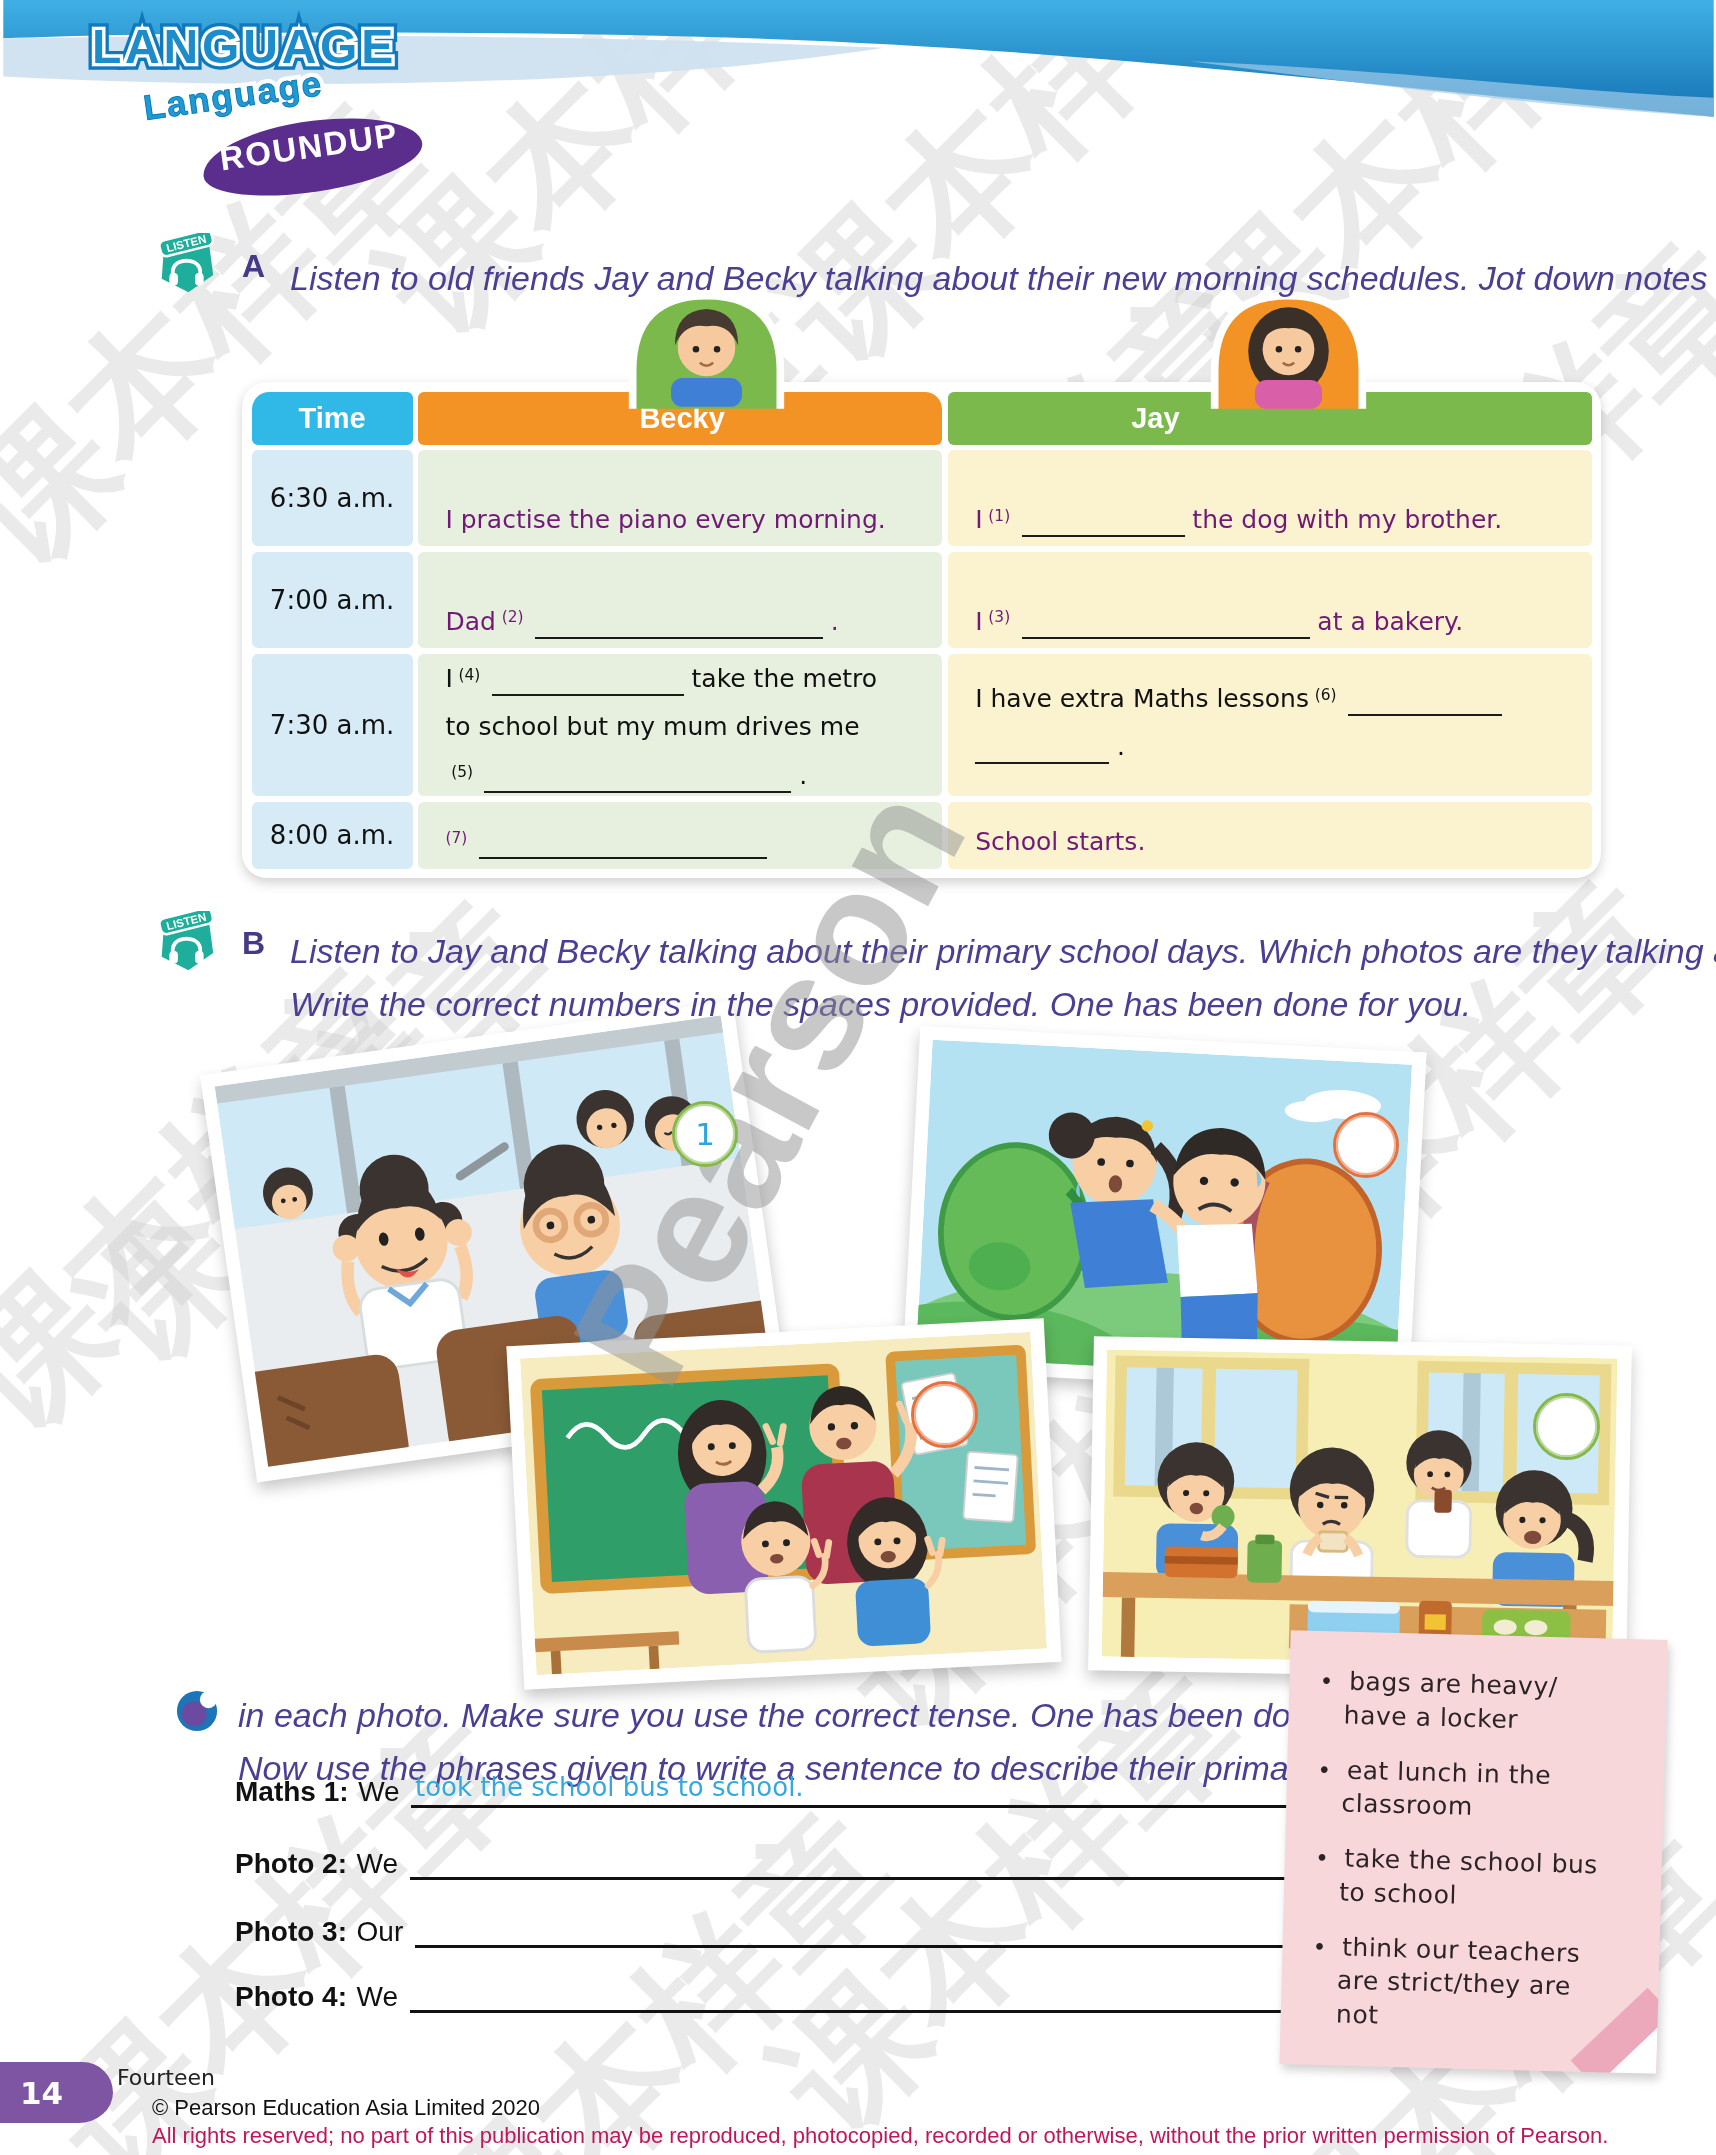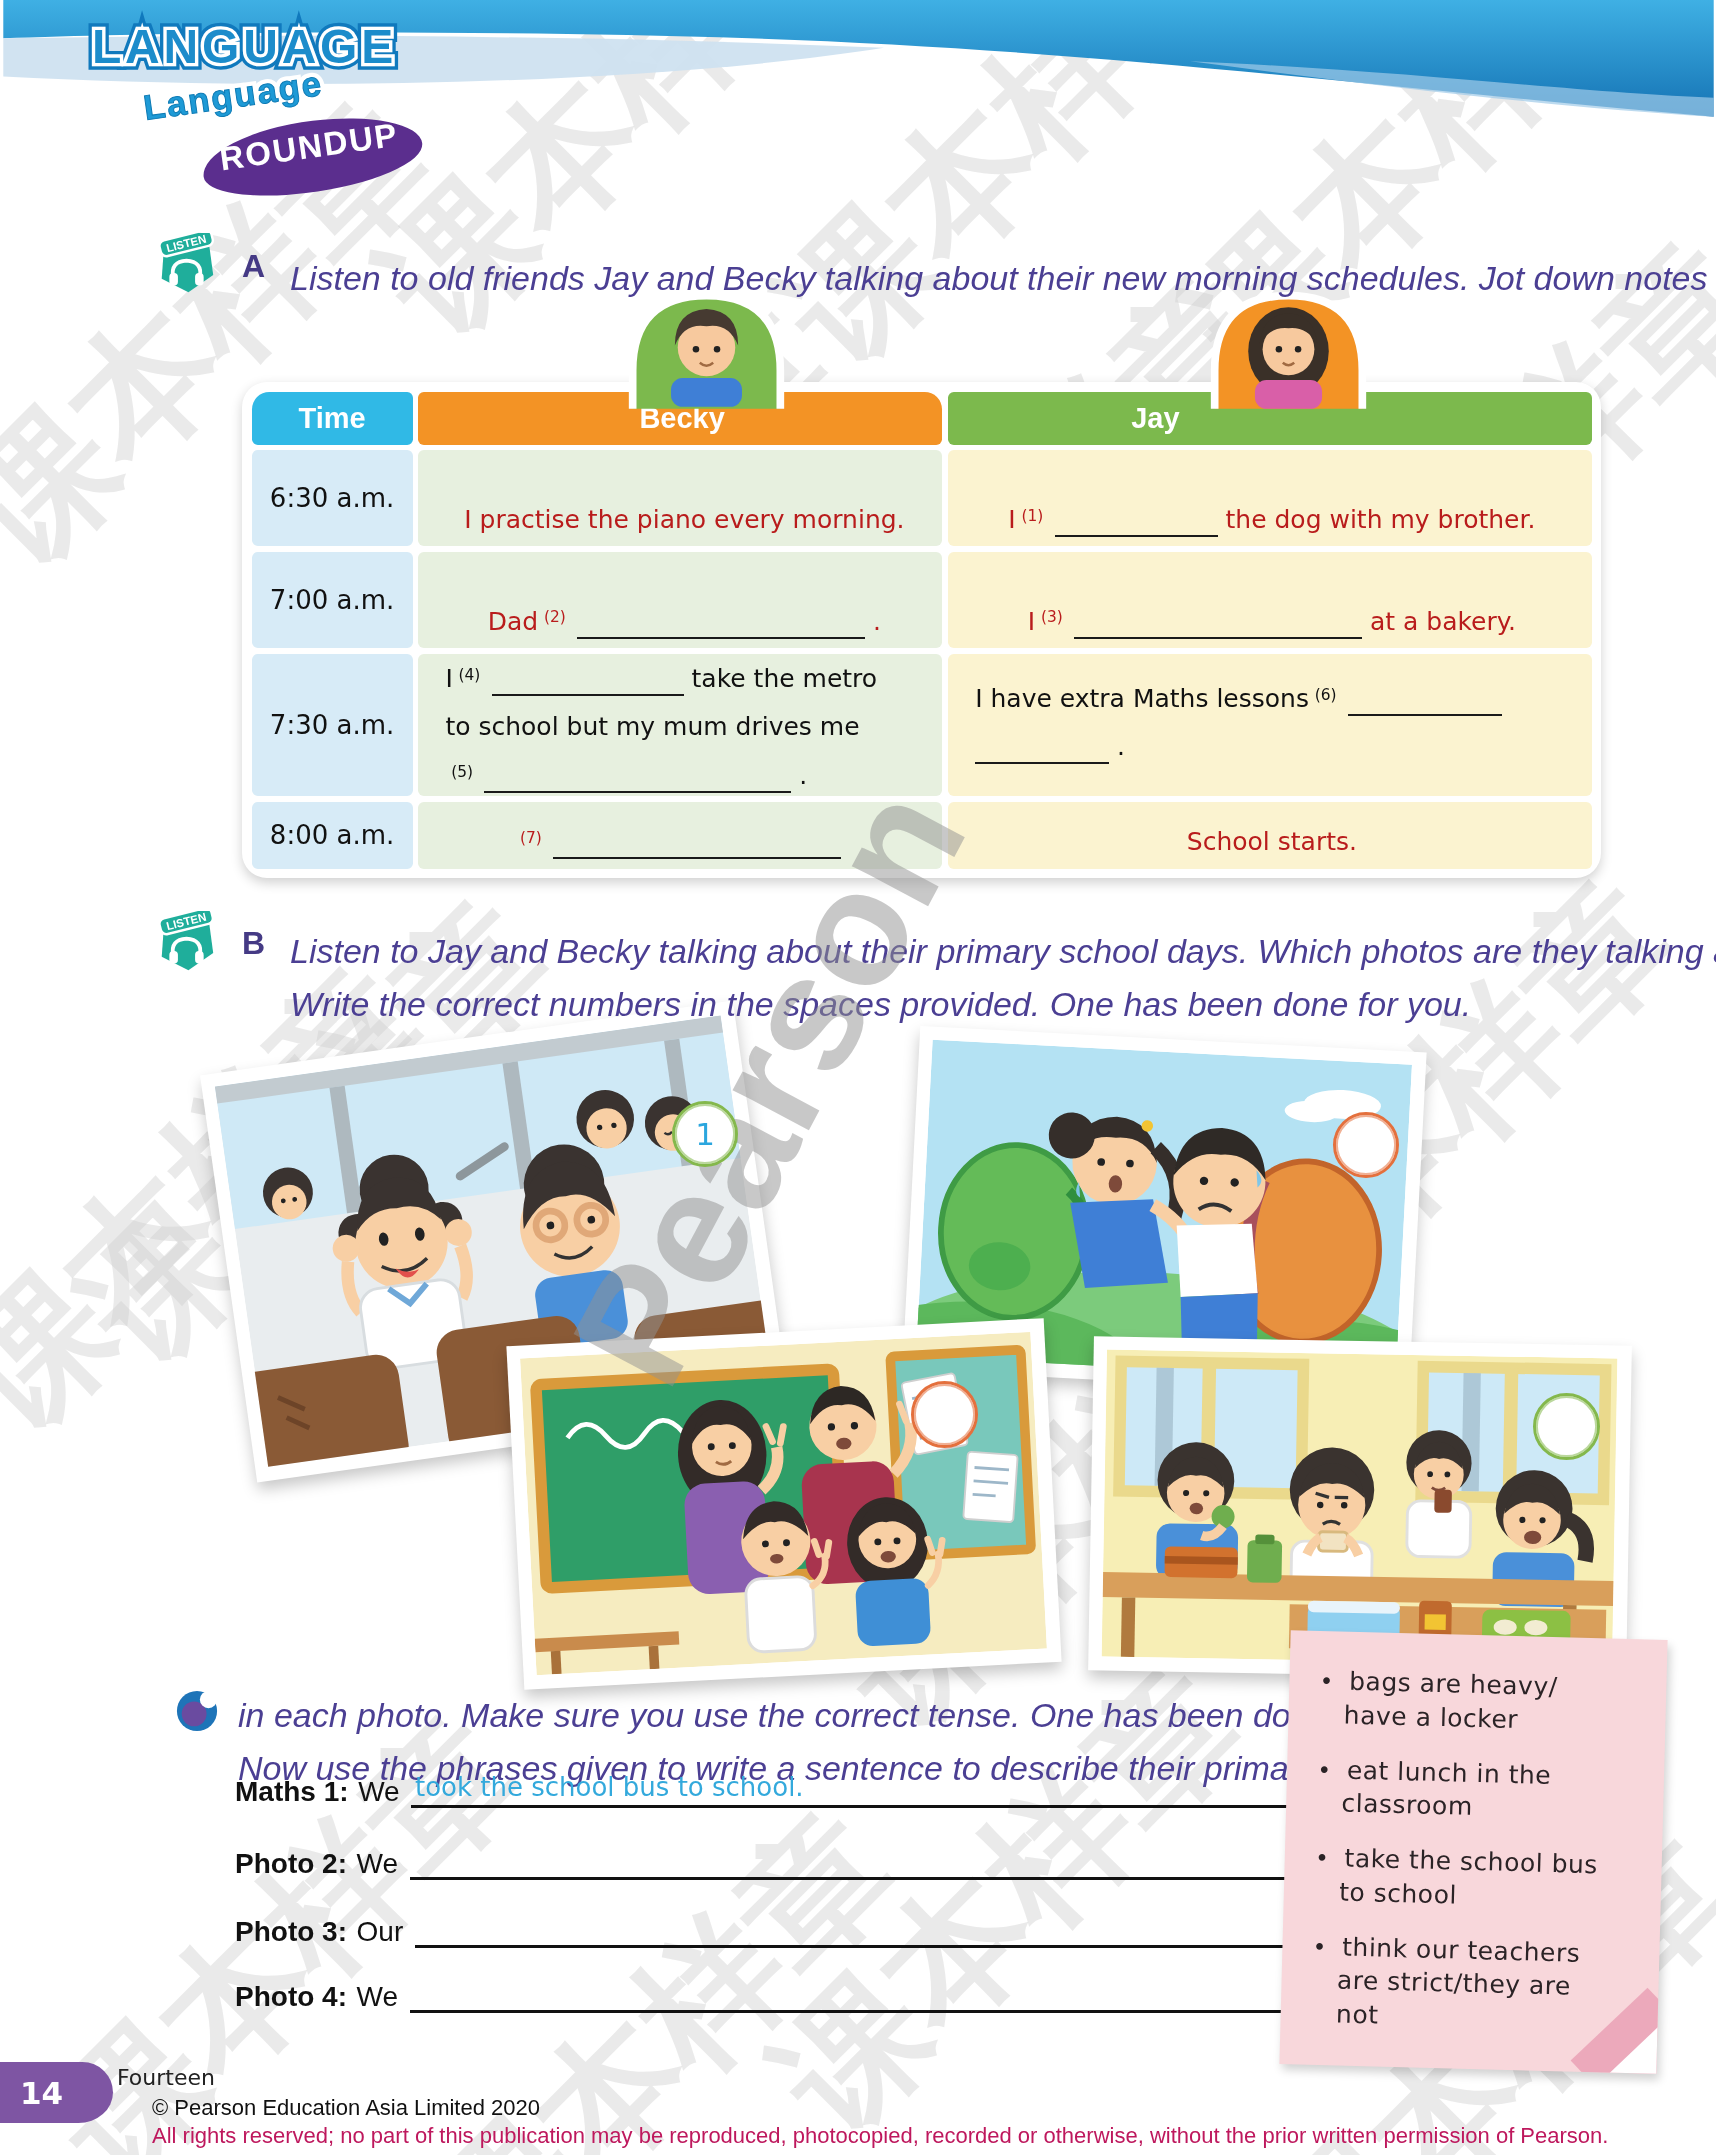--- a/index.html
+++ b/index.html
@@ -49,22 +49,22 @@
   .th{height:53px;display:flex;align-items:center;justify-content:center;color:#fff;
       font-weight:bold;font-size:29px;border-radius:5.8px;position:relative;}
   .th-time{background:#30b9e6;border-top-left-radius:17.3px;}
   .th-jay{background:#7cb94d;justify-content:flex-start;padding-left:183px;box-sizing:border-box;}
   .th-becky{background:#f39325;justify-content:flex-start;padding-left:221px;box-sizing:border-box;border-top-right-radius:17.3px;}
   .td{border-radius:5.8px;box-sizing:border-box;font-family:"DejaVu Sans",sans-serif;}
   .td-time{background:#d7ebf7;display:flex;align-items:center;justify-content:center;
       font-size:26px;color:#111;}
   .td-jay{background:#e7f0df;padding:13.4px 19px 9.6px 27px;}
   .td-becky{background:#fbf3d0;padding:13.4px 23px 9.6px 27px;}
-  .cellline{display:flex;align-items:flex-end;flex-wrap:nowrap;font-size:25px;color:#b91c1c;
-      height:100%;line-height:1.4;justify-content:center;}
+  .cellline{display:flex;align-items:flex-end;flex-wrap:nowrap;font-size:25px;color:#701a75;
+      height:100%;line-height:1.4;}
   .cellcol{display:flex;flex-direction:column;justify-content:center;gap:13.4px;height:100%;
       font-size:25px;color:#111;line-height:1.4;}
   .row-line{display:flex;align-items:flex-end;}
   .sup{font-size:15.4px;vertical-align:super;position:relative;top:-9.6px;margin:0 3.8px 0 5.8px;}
   .blank{display:inline-block;border-bottom:2.9px solid #1a1a1a;height:29px;margin:0 7.7px;}
   .dome{position:absolute;top:-100px;width:163px;height:127px;pointer-events:none;}
 
   
   .photo{position:absolute;background:#fff;padding:13.4px;box-shadow:0 7.7px 15.4px rgba(0,0,0,0.22);z-index:4;}
   .photo svg{display:block;}

